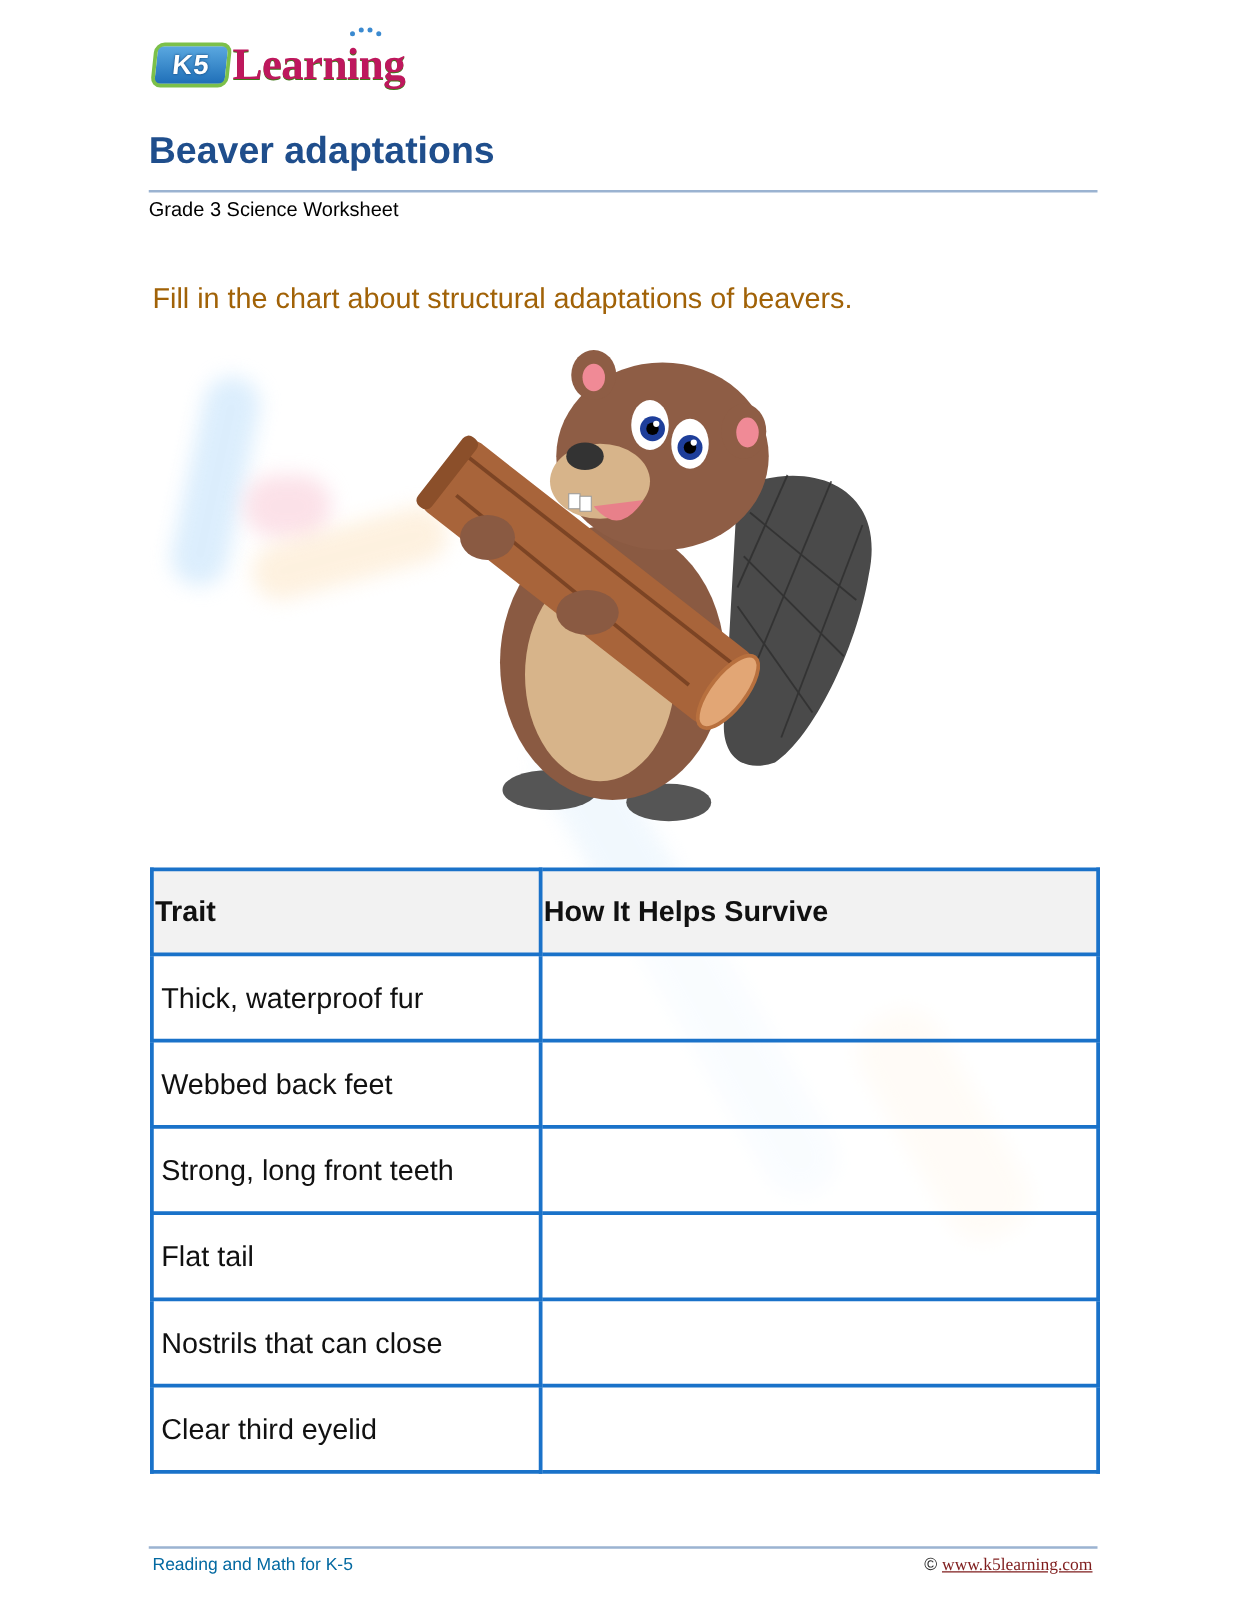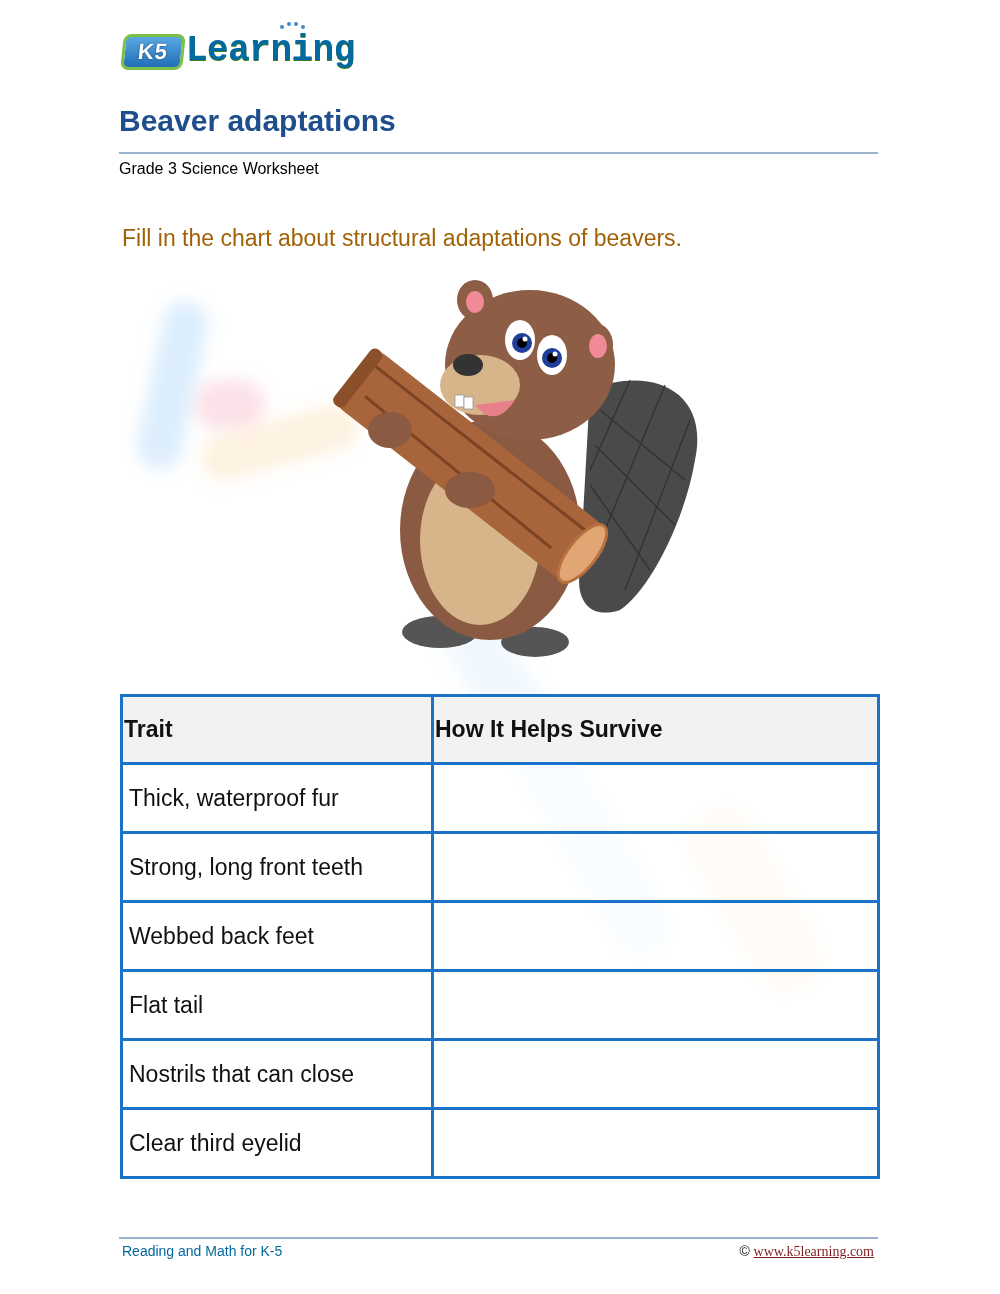--- a/index.html
+++ b/index.html
@@ -6,21 +6,21 @@
   body { width: 1000px; height: 1294px; position: relative; overflow: hidden; font-family: "Liberation Sans", sans-serif; }
   .abs { position: absolute; }
 
   
   .wm { position: absolute; filter: blur(8px); opacity: 0.55; border-radius: 30px; }
 
   
   .logo { left: 122px; top: 22px; width: 210px; height: 52px; }
   .logo-badge { position: absolute; left: 0; top: 12px; width: 62px; height: 36px; background: linear-gradient(#5aa8e0, #1f6fb8); border: 3px solid #7cc04a; border-radius: 8px; transform: skewX(-6deg); box-sizing: border-box; display: flex; align-items: center; justify-content: center; }
   .logo-badge span { color: #fff; font-weight: bold; font-size: 22px; letter-spacing: 1px; font-family: "Liberation Sans", sans-serif; text-shadow: 0 0 2px #0d3c6e; }
-  .logo-word { position: absolute; left: 64px; top: 8px; font-size: 36px; font-weight: bold; color: #0369a1; letter-spacing: -0.5px; font-family: Liberation Mono, monospace; text-shadow: 0 1px 0 #3f7a18; }
+  .logo-word { position: absolute; left: 64px; top: 8px; font-size: 36px; font-weight: bold; color: #be185d; letter-spacing: -0.5px; font-family: Liberation Serif, serif; text-shadow: 0 1px 0 #3f7a18; }
   .logo-dots { position: absolute; left: 158px; top: 0; width: 30px; height: 10px; }
   .logo-dots i { position: absolute; width: 4px; height: 4px; border-radius: 50%; background: #3b8ad0; top: 3px; }
 
   .title { left: 119px; top: 104px; font-size: 30px; font-weight: bold; color: #1f4e8c; text-align: center; }
   .title-rule { left: 119px; top: 152px; width: 759px; height: 2px; background: #9bb3d1; }
   .subtitle { left: 119px; top: 160px; font-size: 16px; color: #000000; }
 
   .instructions { left: 122px; top: 225px; font-size: 23px; color: #a16207; }
 
   .beaver { left: 290px; top: 270px; width: 420px; height: 390px; }
@@ -126,25 +126,25 @@
       <th class="c1">Trait</th>
       <th>How It Helps Survive</th>
     </tr>
   </thead>
   <tbody>
     <tr>
       <td>Thick, waterproof fur</td>
       <td></td>
     </tr>
     <tr>
-      <td>Strong, long front teeth</td>
+      <td>Webbed back feet</td>
       <td></td>
     </tr>
     <tr>
-      <td>Webbed back feet</td>
+      <td>Strong, long front teeth</td>
       <td></td>
     </tr>
     <tr>
       <td>Flat tail</td>
       <td></td>
     </tr>
     <tr>
       <td>Nostrils that can close</td>
       <td></td>
     </tr>

